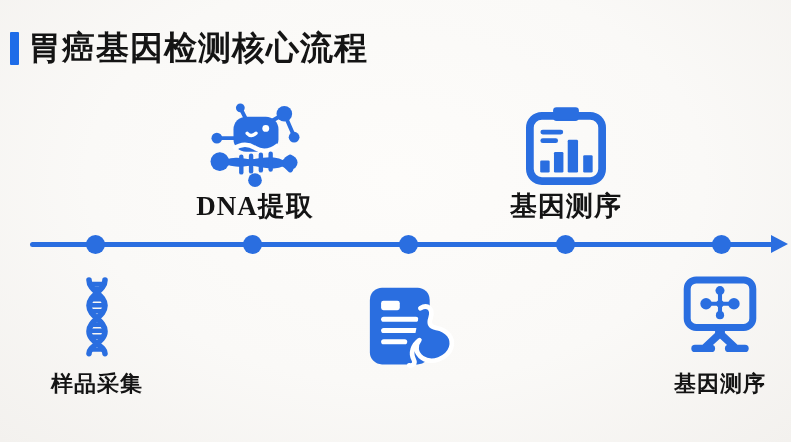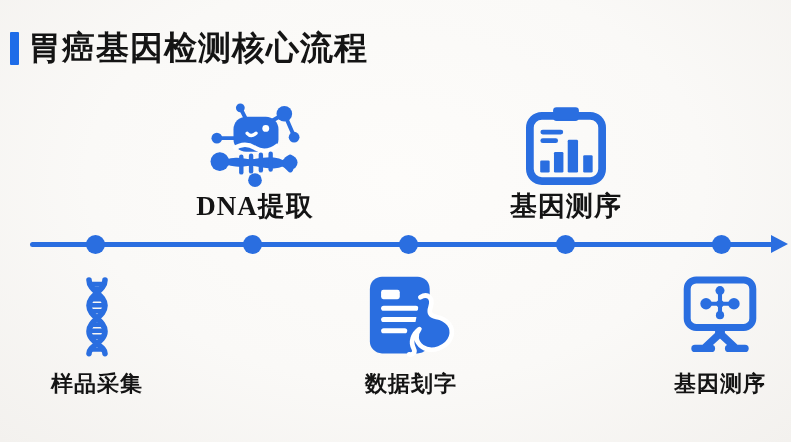--- a/index.html
+++ b/index.html
@@ -113,21 +113,20 @@
       <svg width="98" height="86" viewBox="0 0 100 92">
         <rect x="6" y="4" width="64" height="82" rx="13" fill="currentColor"></rect>
         <rect x="18" y="18" width="20" height="10" rx="2.5" fill="#fff"></rect>
         <rect x="18" y="35" width="40" height="5.5" rx="2.75" fill="#fff"></rect>
         <rect x="18" y="47" width="40" height="5.5" rx="2.75" fill="#fff"></rect>
         <rect x="18" y="59" width="28" height="5.5" rx="2.75" fill="#fff"></rect>
         <path d="M60,26 C68,21 74,27 71,36 C69,42 70,46 77,47 C89,49 96,58 93,68
                  C89,80 72,86 62,79 C55,74 54,66 59,60 C52,65 49,74 53,81 C55,85 52,88 48,87" fill="currentColor" stroke="#fff" stroke-width="5" stroke-linejoin="round" stroke-linecap="round"></path>
       </svg>
     </div>
-    <div class="step-label">数据刬字</div>
   </div>
 
   <div class="step above" style="left:461px">
     <div class="icon-box">
       <svg width="86" height="86" viewBox="0 0 100 92">
         <rect x="35" y="2" width="30" height="16" rx="4" fill="currentColor"></rect>
         <rect x="8" y="12" width="84" height="76" rx="14" fill="none" stroke="currentColor" stroke-width="9"></rect>
         <g stroke="currentColor" stroke-width="5.5" stroke-linecap="round">
           <path d="M23,31 H44"></path>
             <path d="M23,41 H38"></path>

